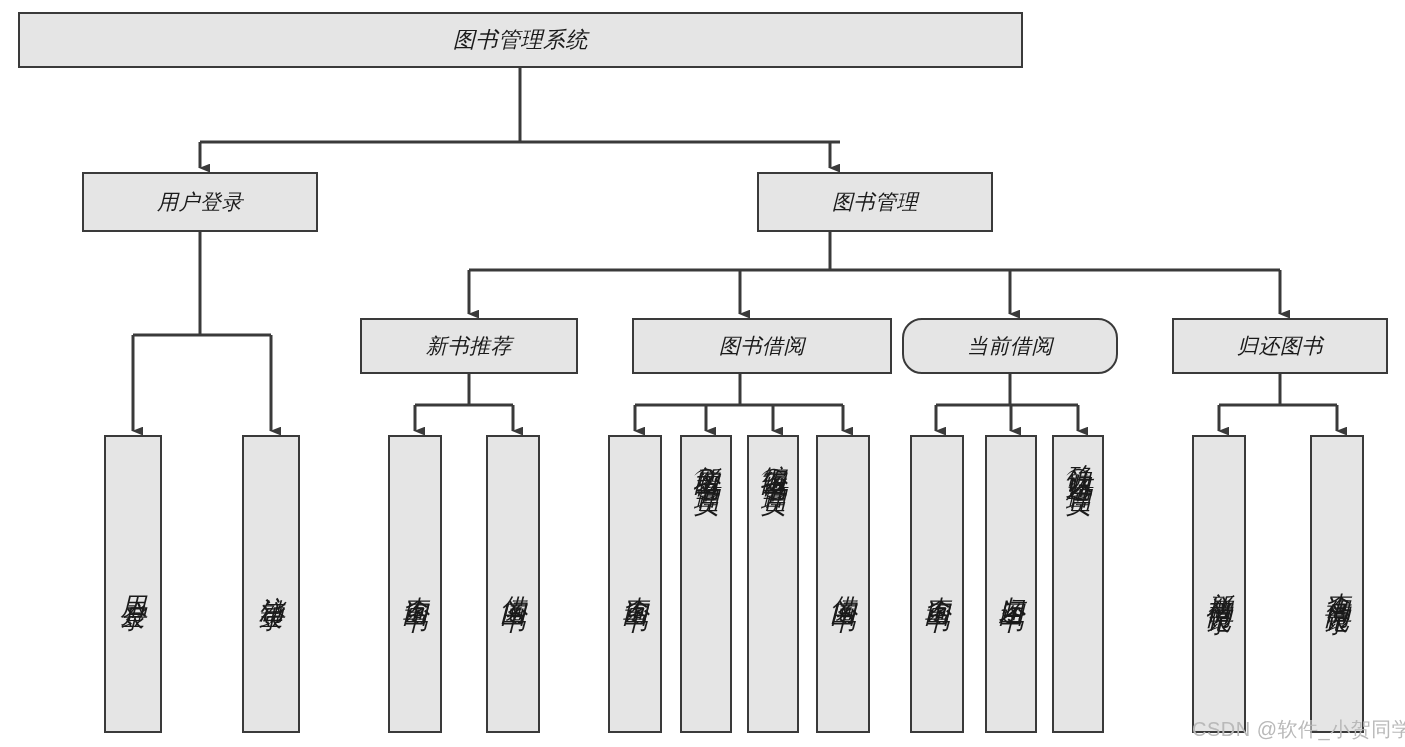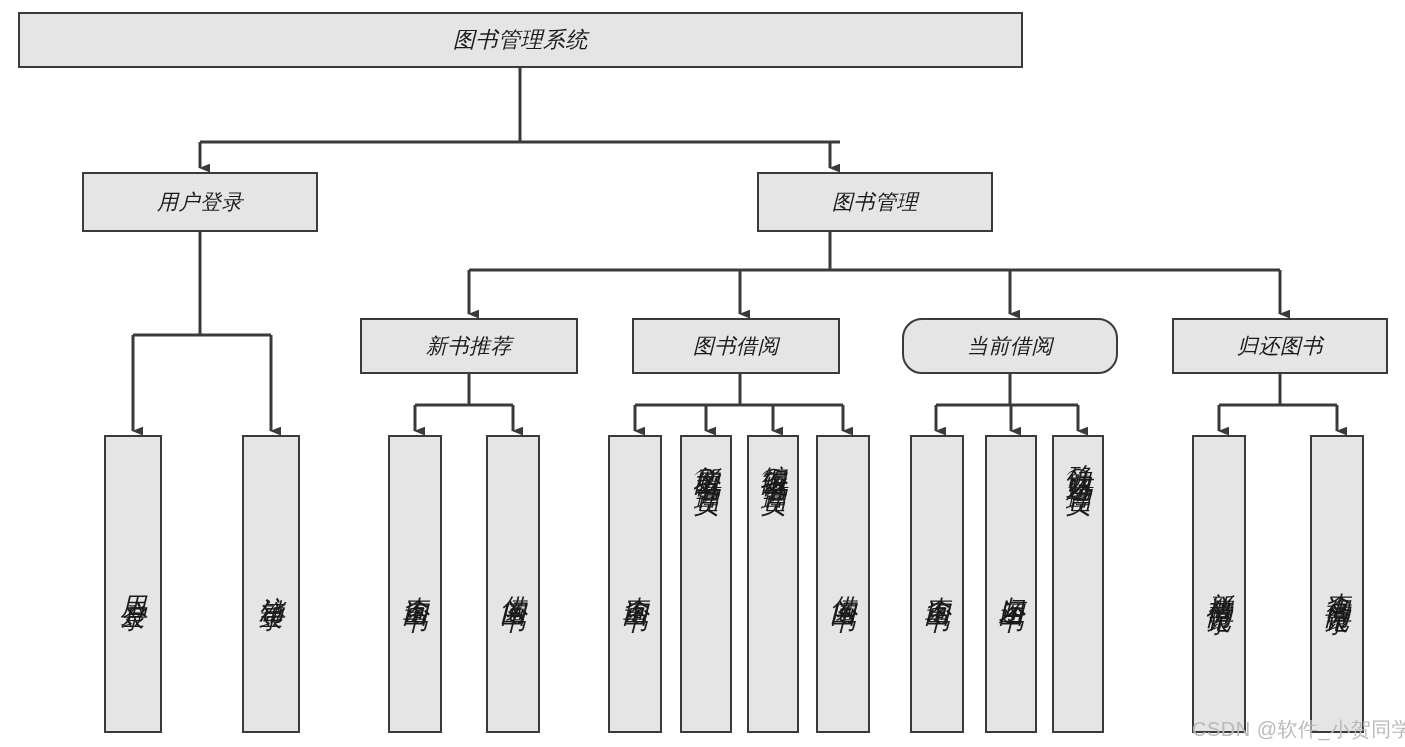--- a/index.html
+++ b/index.html
@@ -139,21 +139,21 @@
   <div class="node horiz" style="left: 82px; top: 172px; width: 236px; height: 60px; border-color: rgb(58, 58, 58); color: rgb(26, 26, 26);">
     <span class="label">用户登录</span>
   </div>
   <div class="node horiz" style="left: 712px; top: 172px; width: 236px; height: 60px; border-color: rgb(58, 58, 58); color: rgb(26, 26, 26); margin-left: 45px;">
     <span class="label">图书管理</span>
   </div>
 
   <div class="node horiz" style="left: 360px; top: 318px; width: 218px; height: 56px; border-color: rgb(58, 58, 58); color: rgb(26, 26, 26);">
     <span class="label">新书推荐</span>
   </div>
-  <div class="node horiz" style="left: 632px; top: 318px; width: 208px; height: 56px; border-color: rgb(58, 58, 58); color: rgb(26, 26, 26);">
+  <div class="node horiz" style="left: 632px; top: 318px; width: 260px; height: 56px; border-color: rgb(58, 58, 58); color: rgb(26, 26, 26);">
     <span class="label">图书借阅</span>
   </div>
   <div class="node horiz" style="left: 902px; top: 318px; width: 216px; height: 56px; border-color: rgb(58, 58, 58); color: rgb(26, 26, 26); border-radius: 20px;">
     <span class="label">当前借阅</span>
   </div>
   <div class="node horiz" style="left: 1172px; top: 318px; width: 216px; height: 56px; border-color: rgb(58, 58, 58); color: rgb(26, 26, 26);">
     <span class="label">归还图书</span>
   </div>
 
   <div class="node vert centered" style="left: 104px; top: 435px; width: 58px; height: 298px; border-color: rgb(58, 58, 58); color: rgb(26, 26, 26);">

